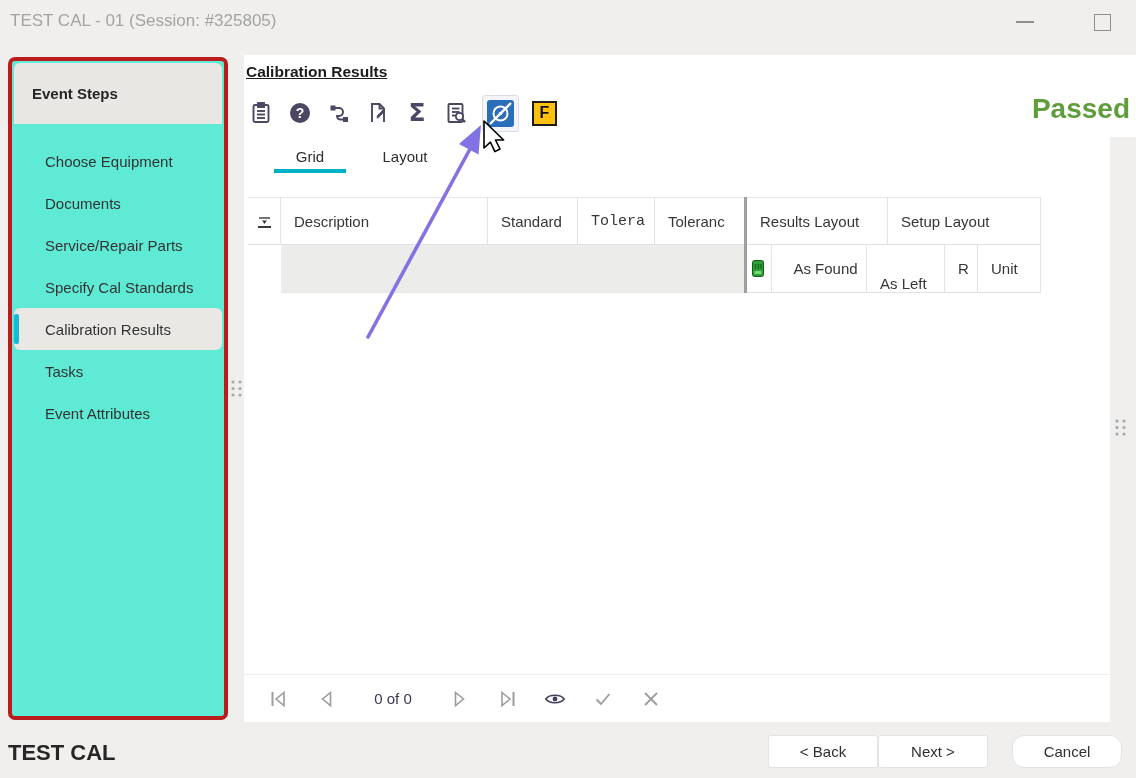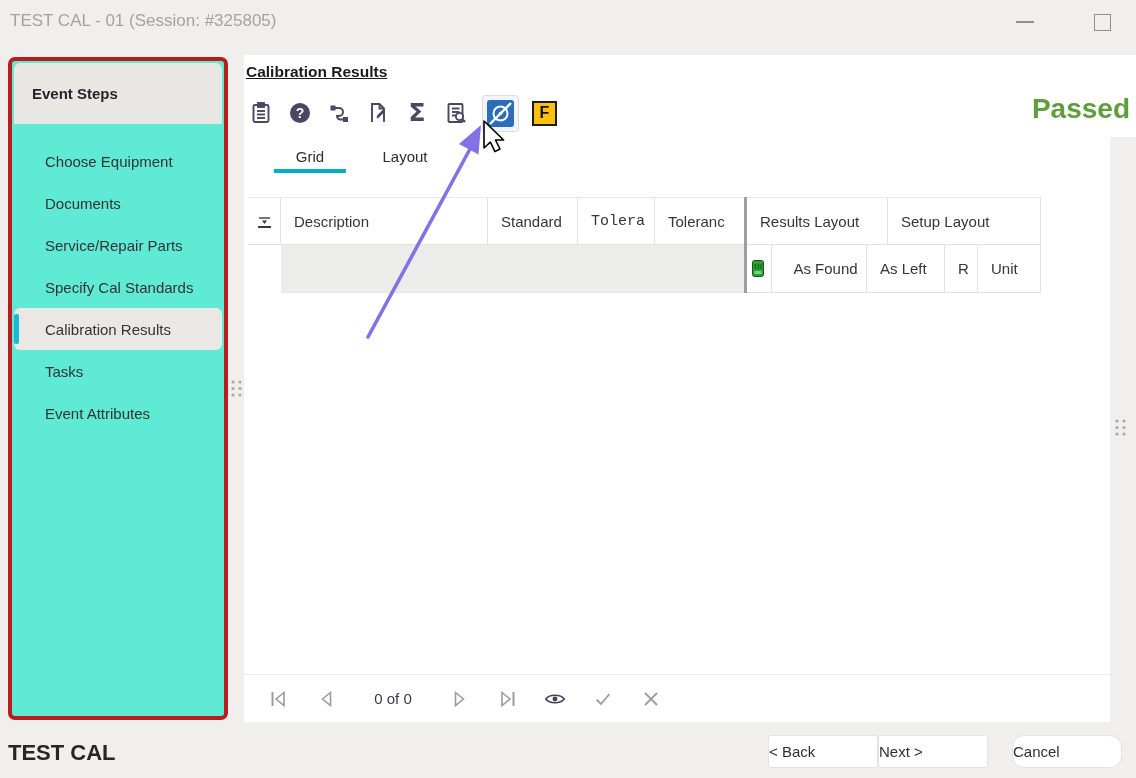--- a/index.html
+++ b/index.html
@@ -69,35 +69,35 @@
   .c-desc  { width:207px; }
   .c-std   { width:90px; }
   .c-tol1  { width:77px;font-family:Liberation Mono, monospace; }
   .c-tol2  { width:89px; border-right:none; }
   .fix-div { width:3px; height:96px; background:#9e9ea4; position:absolute; left:496px; top:0; }
   .c-rgrp  { width:141px; margin-left:3px; }
   .c-sgrp  { width:153px; }
   .gray-filter-cell { width:463px; height:48px; background:#ececea; border-bottom:1px solid #e6e6e4; }
   .c-gicon { width:25px; margin-left:3px; padding-left:5px; }
   .c-asfound { width:95px;justify-content:center; }
-  .c-asleft  { width:78px; }
+  .c-asleft  { width:78px;align-items:flex-end; }
   .c-r       { width:33px; }
   .c-unit    { width:63px; }
   .spacer-ind { width:33px; height:48px; background:#fff; }
 
   
   #pager { left:244px; top:674px; width:866px; height:48px; background:#fff;
            border-top:1px solid #ededed; display:flex; align-items:center; padding-left:11px; }
   .pg { width:24px; height:24px; margin:0 12px; display:flex; align-items:center; justify-content:center; }
   #pager-label { width:72px; text-align:center; font-size:15px; color:#3c3852; margin:0 6px; }
 
   
   #footer-title { left:8px; top:740px; font-size:22px; font-weight:bold; color:#262626; }
   .btn { position:absolute; top:735px; height:33px; background:#fff; border:1px solid #e3e3e3;
-         border-radius:3px; font-size:15px; color:#2f2f2f; text-align:left; line-height:31px;
+         border-radius:3px; font-size:15px; color:#2f2f2f; text-align:center; line-height:31px;
          font-family:"Liberation Sans","DejaVu Sans",sans-serif; }
   #btn-back { left:768px; width:110px; }
   #btn-next { left:878px; width:110px; }
   #btn-cancel { left:1012px; width:110px;border-radius:12px; }
 
   
   .drag-dots { position:absolute; }
 
   
   #overlay { left:0; top:0; width:1136px; height:778px; pointer-events:none; }

